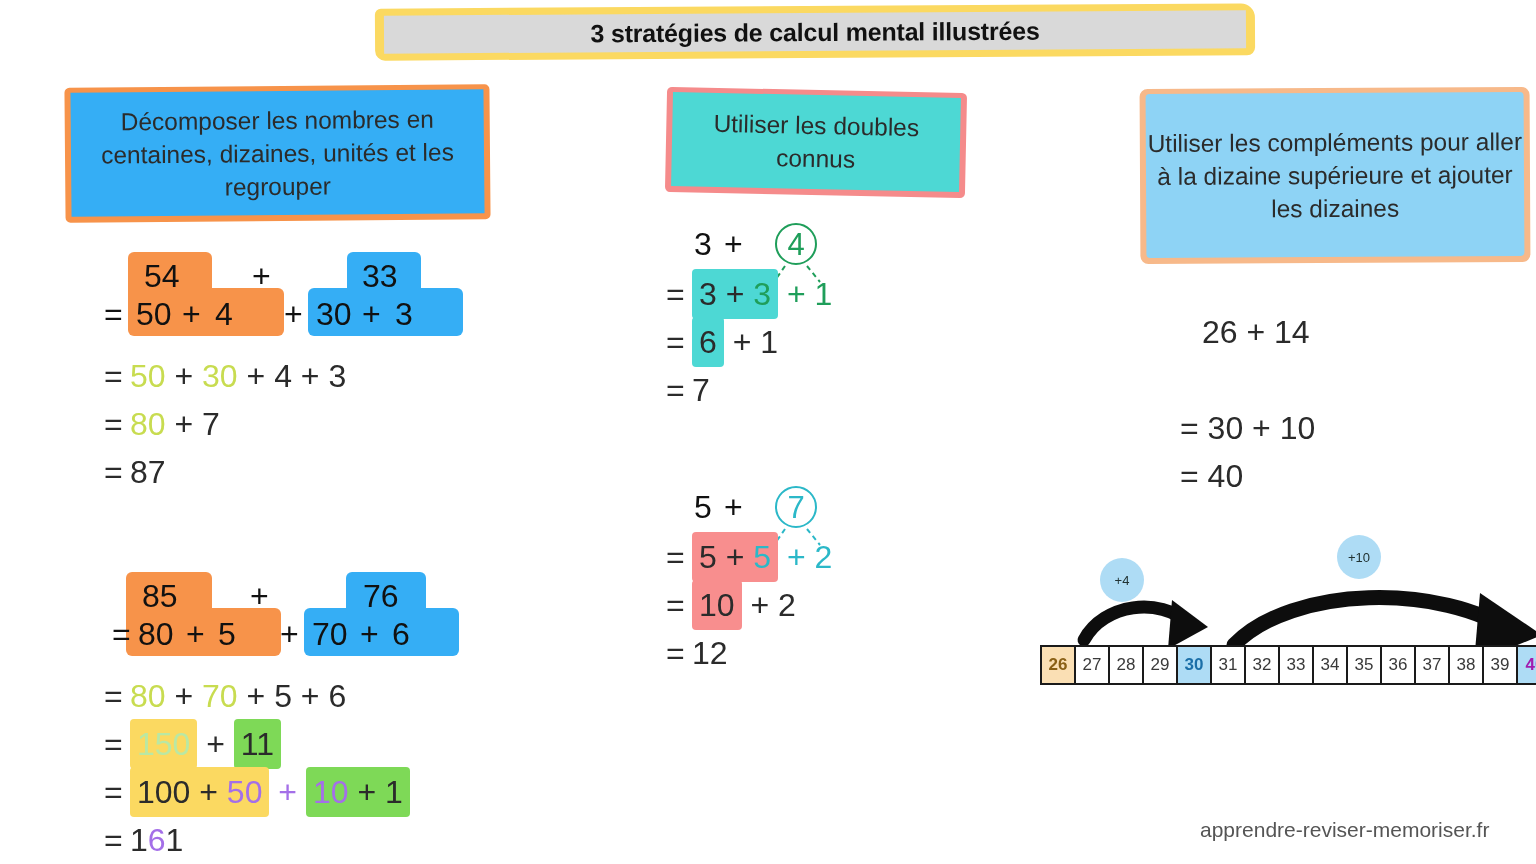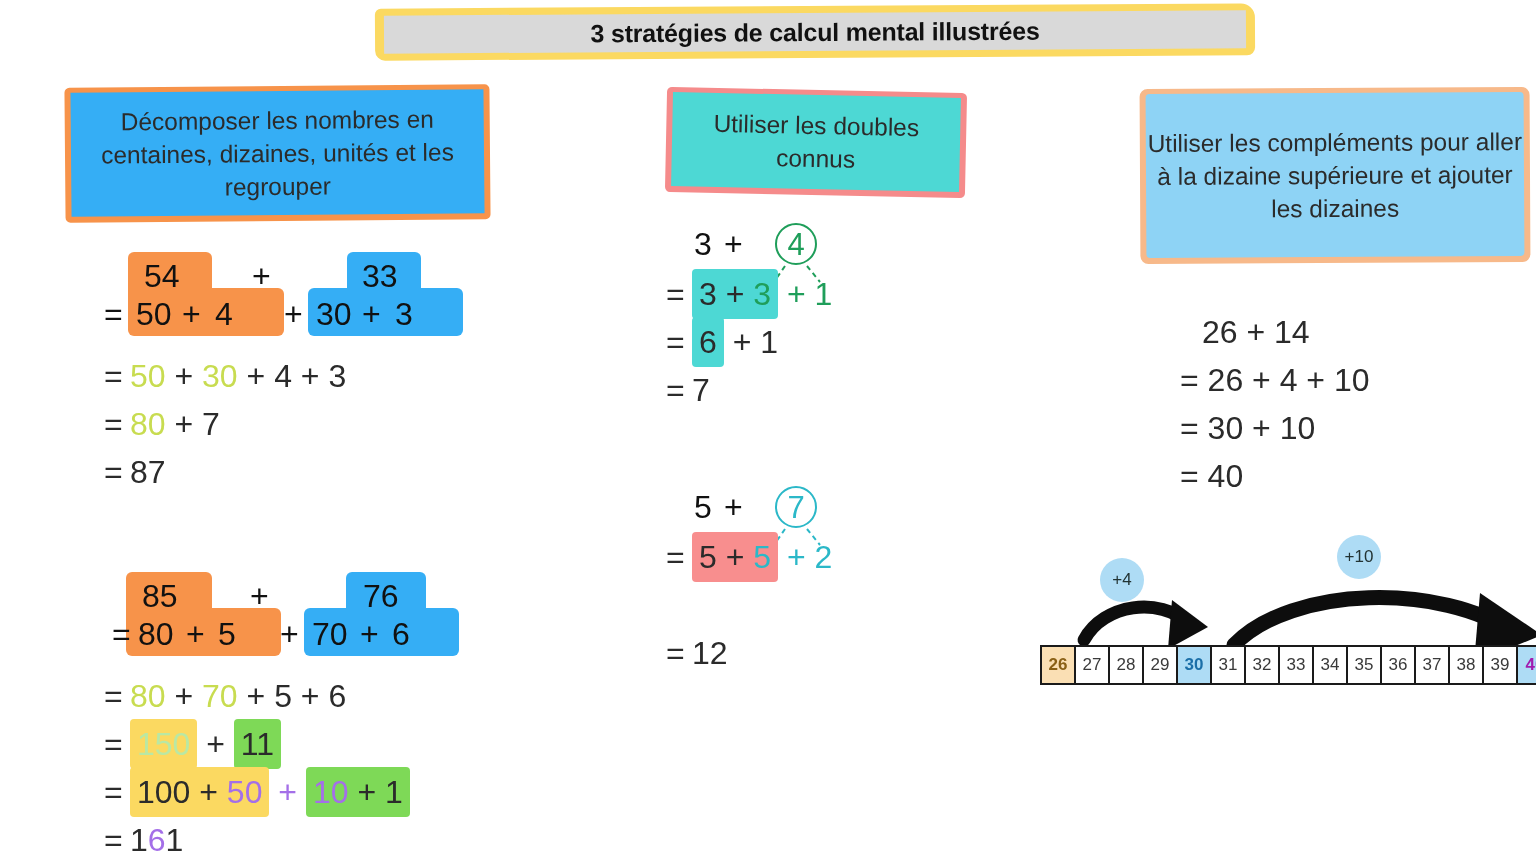--- a/index.html
+++ b/index.html
@@ -83,21 +83,21 @@
     font-size:17px;color:#3a3a3a;background:#fff;box-sizing:border-box;
   }
   .cell:last-child{border-right:none;}
   .cell.start{background:#fadfb4;color:#8a6016;font-weight:bold;}
   .cell.mid{background:#aedcf5;color:#1b6fa8;font-weight:bold;}
   .cell.end{background:#aedcf5;color:#a21caf;font-weight:bold;}
 
   .jumplbl{
     position:absolute;width:44px;height:44px;border-radius:50%;
     background:#aedcf5;display:flex;align-items:center;justify-content:center;
-    font-size:17px;color:#233;
+    font-size:13px;color:#233;
   }
 
   .footer{
     position:absolute;left:1168px;top:818px;
     font-size:21px;color:#555;
   }
   svg{display:block;}
 </style>
 </head>
 <body>
@@ -216,34 +216,36 @@
     <span class="lbl" style="left:58px;top:6px;">+</span>
     <svg width="120" height="70" style="position:absolute;left:92px;top:0px;">
       <circle cx="38" cy="22" r="20" fill="none" stroke="#2bb8c8" stroke-width="2"></circle>
       <text x="38" y="33" text-anchor="middle" font-size="31" fill="#2bb8c8" font-family="Liberation Sans, sans-serif">7</text>
       <line x1="27" y1="44" x2="16" y2="60" stroke="#2bb8c8" stroke-width="2" stroke-dasharray="5,4"></line>
       <line x1="49" y1="44" x2="62" y2="60" stroke="#2bb8c8" stroke-width="2" stroke-dasharray="5,4"></line>
     </svg>
     <div class="math" style="left:0px;top:48px;">
       <span class="eq">=</span><span class="chip chip-pink">5 + <span class="teal">5</span></span><span class="teal"> + 2</span>
     </div>
+    <div class="math" style="left:0px;top:96px;">
+      <span class="eq">=</span><span class="chip chip-pink">10</span> + 2
+    </div>
     <div class="math" style="left:0px;top:144px;">
       <span class="eq">=</span>12
     </div>
   </div>
 
   <div class="hdr" id="hdr3">
     <div class="outline"></div>
     <div class="fill">
       <span class="txt">Utiliser les compléments pour aller à la dizaine supérieure et ajouter les dizaines</span>
     </div>
   </div>
 
   <div class="math" style="left:1170px;top:308px;">26 +    14</div>
-  <div class="math" style="left:1148px;top:356px;">= 26 + 4 + 10</div>
   <div class="math" style="left:1148px;top:404px;">= 30 + 10</div>
   <div class="math" style="left:1148px;top:452px;">= 40</div>
 
   <svg width="520" height="120" style="position:absolute;left:1010px;top:545px;">
     <path d="M 42 95 C 62 58, 118 52, 146 78" stroke="#0d0d0d" stroke-width="13" fill="none" stroke-linecap="round"></path>
     <polygon points="130,55 166,82 126,104" fill="#0d0d0d"></polygon>
     <path d="M 192 100 C 250 40, 400 38, 472 88" stroke="#0d0d0d" stroke-width="15" fill="none" stroke-linecap="round"></path>
     <polygon points="438,48 500,90 432,118" fill="#0d0d0d"></polygon>
   </svg>
 
@@ -265,14 +267,15 @@
     <div class="cell">33</div>
     <div class="cell">34</div>
     <div class="cell">35</div>
     <div class="cell">36</div>
     <div class="cell">37</div>
     <div class="cell">38</div>
     <div class="cell">39</div>
     <div class="cell end">40</div>
   </div>
 
+  <div class="footer">apprendre-reviser-memoriser.fr</div>
 
 </div>
 
 </body></html>

